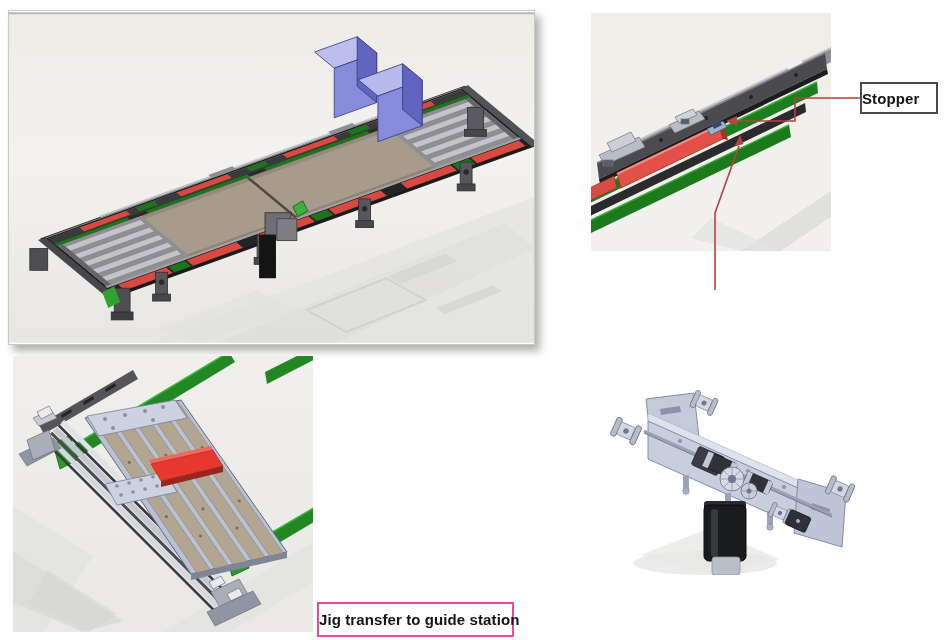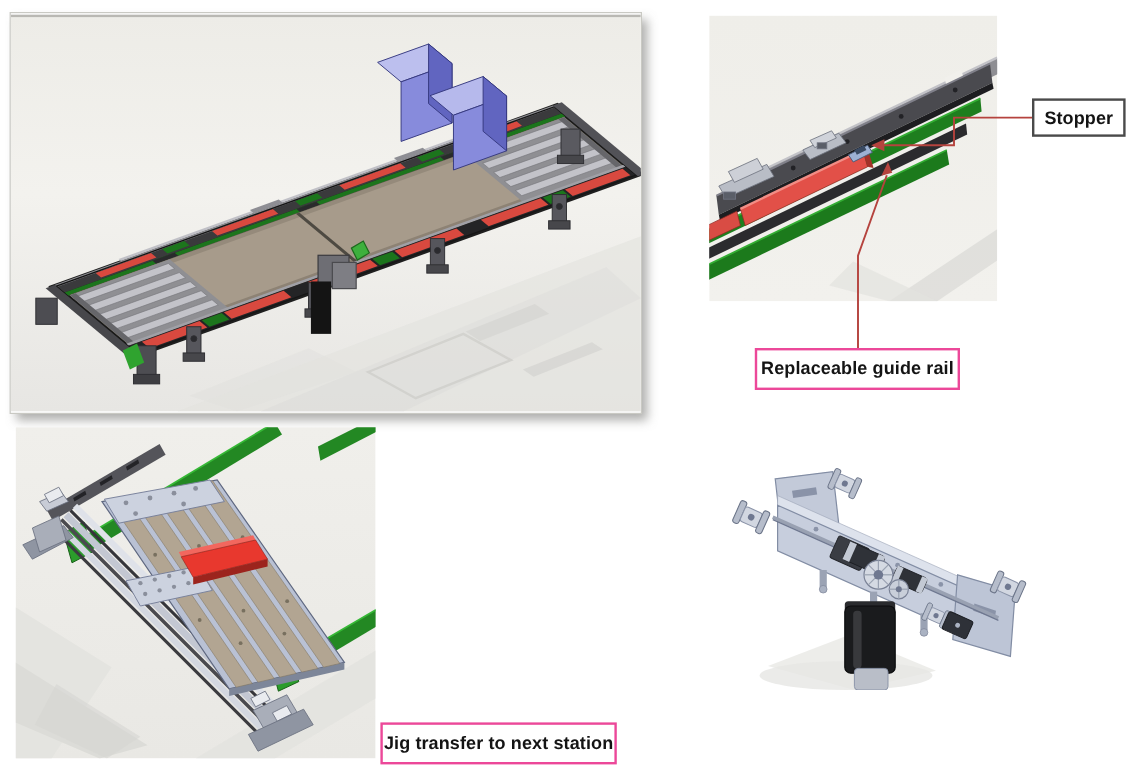--- a/index.html
+++ b/index.html
@@ -11,21 +11,21 @@
   .panel svg{display:block;}
   #overview-panel{
     left:8px;top:10px;width:525px;height:333px;
     box-shadow:5px 6px 8px rgba(110,110,105,0.55);
     border:1px solid #c9c9c3;
   }
   #stopper-detail-panel{left:591px;top:13px;width:240px;height:238px;}
   #jig-transfer-panel{left:13px;top:356px;width:300px;height:276px;}
   #belt-drive-panel{left:600px;top:383px;width:272px;height:192px;}
   .label-box{
-    position:absolute;z-index:6;display:flex;align-items:center;justify-content:center;
+    position:absolute;z-index:6;display:flex;align-items:center;justify-content:flex-start;
     background:#ffffff;border:2px solid #ec4899;color:#141414;
     font-size:15px;font-weight:600;white-space:nowrap;letter-spacing:0.1px;
   }
   #stopper-label{left:860px;top:82px;width:74px;height:28px;border-color:#4a4a4a;}
   #guide-rail-label{left:629px;top:290px;width:167px;height:31px;}
   #jig-label{left:317px;top:602px;width:193px;height:31px;}
   #belt-label{left:614px;top:582px;width:263px;height:30px;}
   #leader-overlay{position:absolute;left:0;top:0;z-index:5;pointer-events:none;}
 </style>
 </head>
@@ -420,20 +420,17 @@
       <polyline points="860,98 795,98 795,121 733,121"></polyline>
       <polyline points="715,290 715,213 739,146"></polyline>
     </g>
     <polygon points="726,121 737,116 737,126" fill="#b5433e"></polygon>
     <polygon points="740,135 734.5,146.5 743.5,144" fill="#b5433e"></polygon>
   </svg>
 
   <div class="label-box" id="stopper-label">
     <span>Stopper</span>
   </div>
-  <div class="label-box" id="guide-rail-label">
-    <span>Replaceable guide rail</span>
-  </div>
   <div class="label-box" id="jig-label">
-    <span>Jig transfer to next station</span>
+    <span>Jig transfer to guide station</span>
   </div>
 
 </div>
 
 </body></html>

